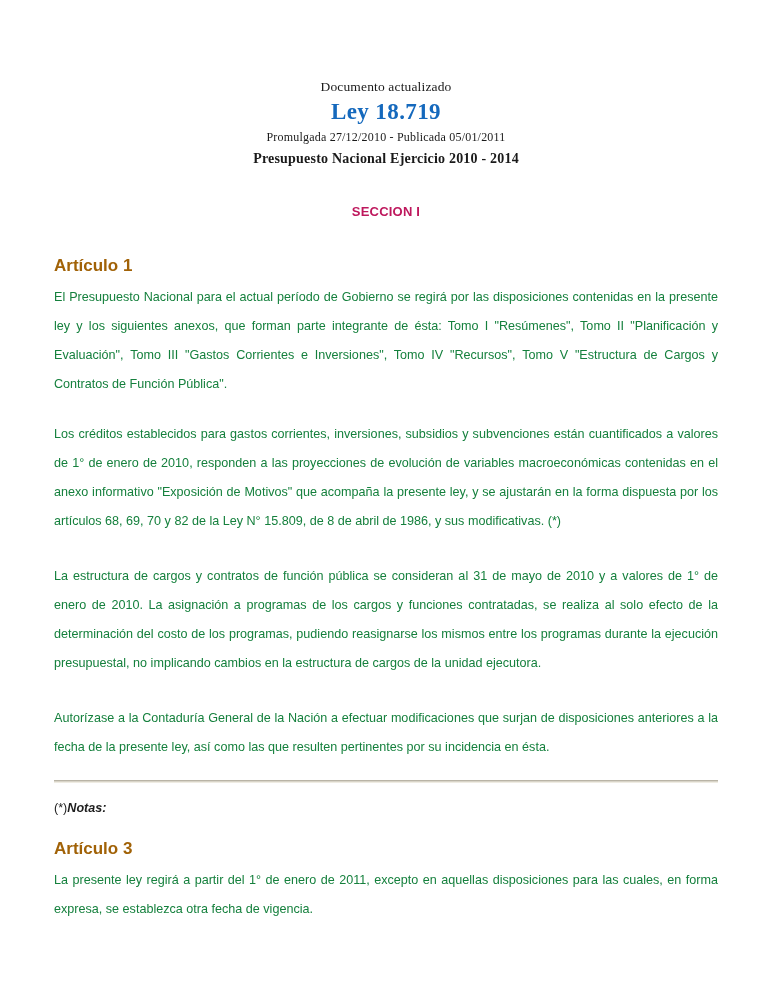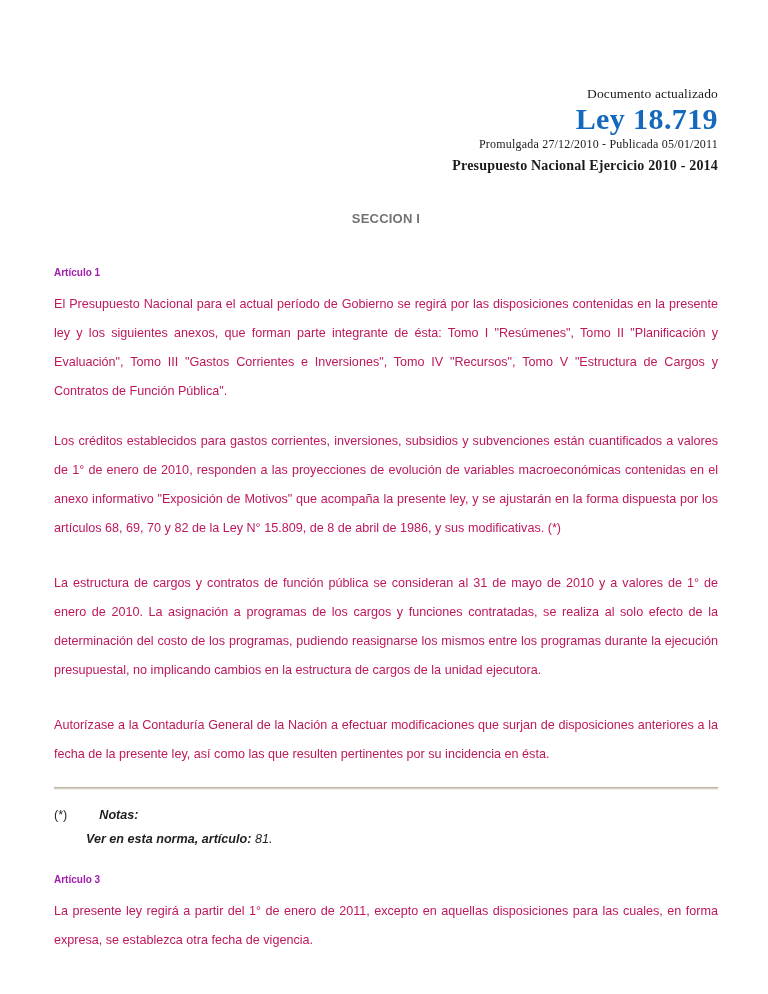--- a/index.html
+++ b/index.html
@@ -20,34 +20,34 @@
 
   .page {
     width: 768px;
     height: 994px;
     box-sizing: border-box;
     padding: 78px 50px 0 54px;
   }
 
   
   .masthead {
-    text-align: right;
-    margin: 7px 0 0 0;
+    text-align: center;
+    margin: 0 0 0 0;
   }
   .doc-updated {
     font-family: "Liberation Serif", serif;
     font-size: 13.5px;
     line-height: 17px;
     color: #1a1a1a;
     letter-spacing: 0.15px;
   }
   .law-number {
     font-family: "Liberation Serif", serif;
     font-weight: bold;
-    font-size: 30px;
+    font-size: 23px;
     line-height: 30px;
     letter-spacing: 0.4px;
     margin-top: 2px;
   }
   .promulgation {
     font-family: "Liberation Serif", serif;
     font-size: 12px;
     line-height: 19px;
     letter-spacing: 0.2px;
     margin-top: 1px;
@@ -65,41 +65,41 @@
   .section-block {
     text-align: center;
     margin-top: 27px;
   }
   .section-heading {
     font-family: "Liberation Sans", sans-serif;
     font-weight: bold;
     font-size: 13px;
     line-height: 29px;
     letter-spacing: 0.2px;
-    color: #737373;
+    color: #be185d;
   }
 
   
   .body-area {
     margin-top: 32px;
     width: 664px;
   }
   .article-heading {
     font-family: "Liberation Sans", sans-serif;
     font-weight: bold;
-    font-size: 10px;
+    font-size: 17px;
     line-height: 16px;
-    color: #a21caf;
+    color: #a16207;
     margin: 0 0 9px 0;
   }
   p.para {
     font-family: "Liberation Sans", sans-serif;
     font-size: 12.6px;
     line-height: 29px;
-    color: #be185d;
+    color: #15803d;
     margin: 0;
     text-align: justify;
     text-justify: inter-word;
   }
   .gap-md { height: 21px; }
   .gap-lg { height: 26px; }
 
   
   .notes-rule {
     border: 0;
@@ -116,21 +116,20 @@
     font-size: 12.6px;
     line-height: 24px;
     color: #1f1f1f;
   }
   .note-label {
     font-style: normal;
   }
   .note-strong {
     font-weight: bold;
     font-style: italic;
-    padding-left: 32px;
   }
   .note-em {
     font-style: italic;
   }
 </style>
 </head>
 <body>
 
 <div class="page">
 
@@ -159,21 +158,20 @@
       <div class="gap-lg"></div>
       <p class="para">La estructura de cargos y contratos de función pública se consideran al 31 de mayo de 2010 y a valores de 1° de enero de 2010. La asignación a programas de los cargos y funciones contratadas, se realiza al solo efecto de la determinación del costo de los programas, pudiendo reasignarse los mismos entre los programas durante la ejecución presupuestal, no implicando cambios en la estructura de cargos de la unidad ejecutora.</p>
       <div class="gap-lg"></div>
       <p class="para">Autorízase a la Contaduría General de la Nación a efectuar modificaciones que surjan de disposiciones anteriores a la fecha de la presente ley, así como las que resulten pertinentes por su incidencia en ésta.</p>
     </div>
 
     <hr class="notes-rule">
 
     <div>
       <div class="note-line"><span class="note-label">(*)</span><span class="note-strong">Notas:</span></div>
-      <div class="note-line"><span class="note-strong">Ver en esta norma, artículo:</span><span class="note-em"> <span>81.</span></span></div>
     </div>
 
     <div class="gap-md"></div>
 
     <div>
       <div class="article-heading">Artículo 3</div>
       <p class="para"> La presente ley regirá a partir del 1° de enero de 2011, excepto en aquellas disposiciones para las cuales, en forma expresa, se establezca otra fecha de vigencia.</p>
     </div>
 
   </div>

